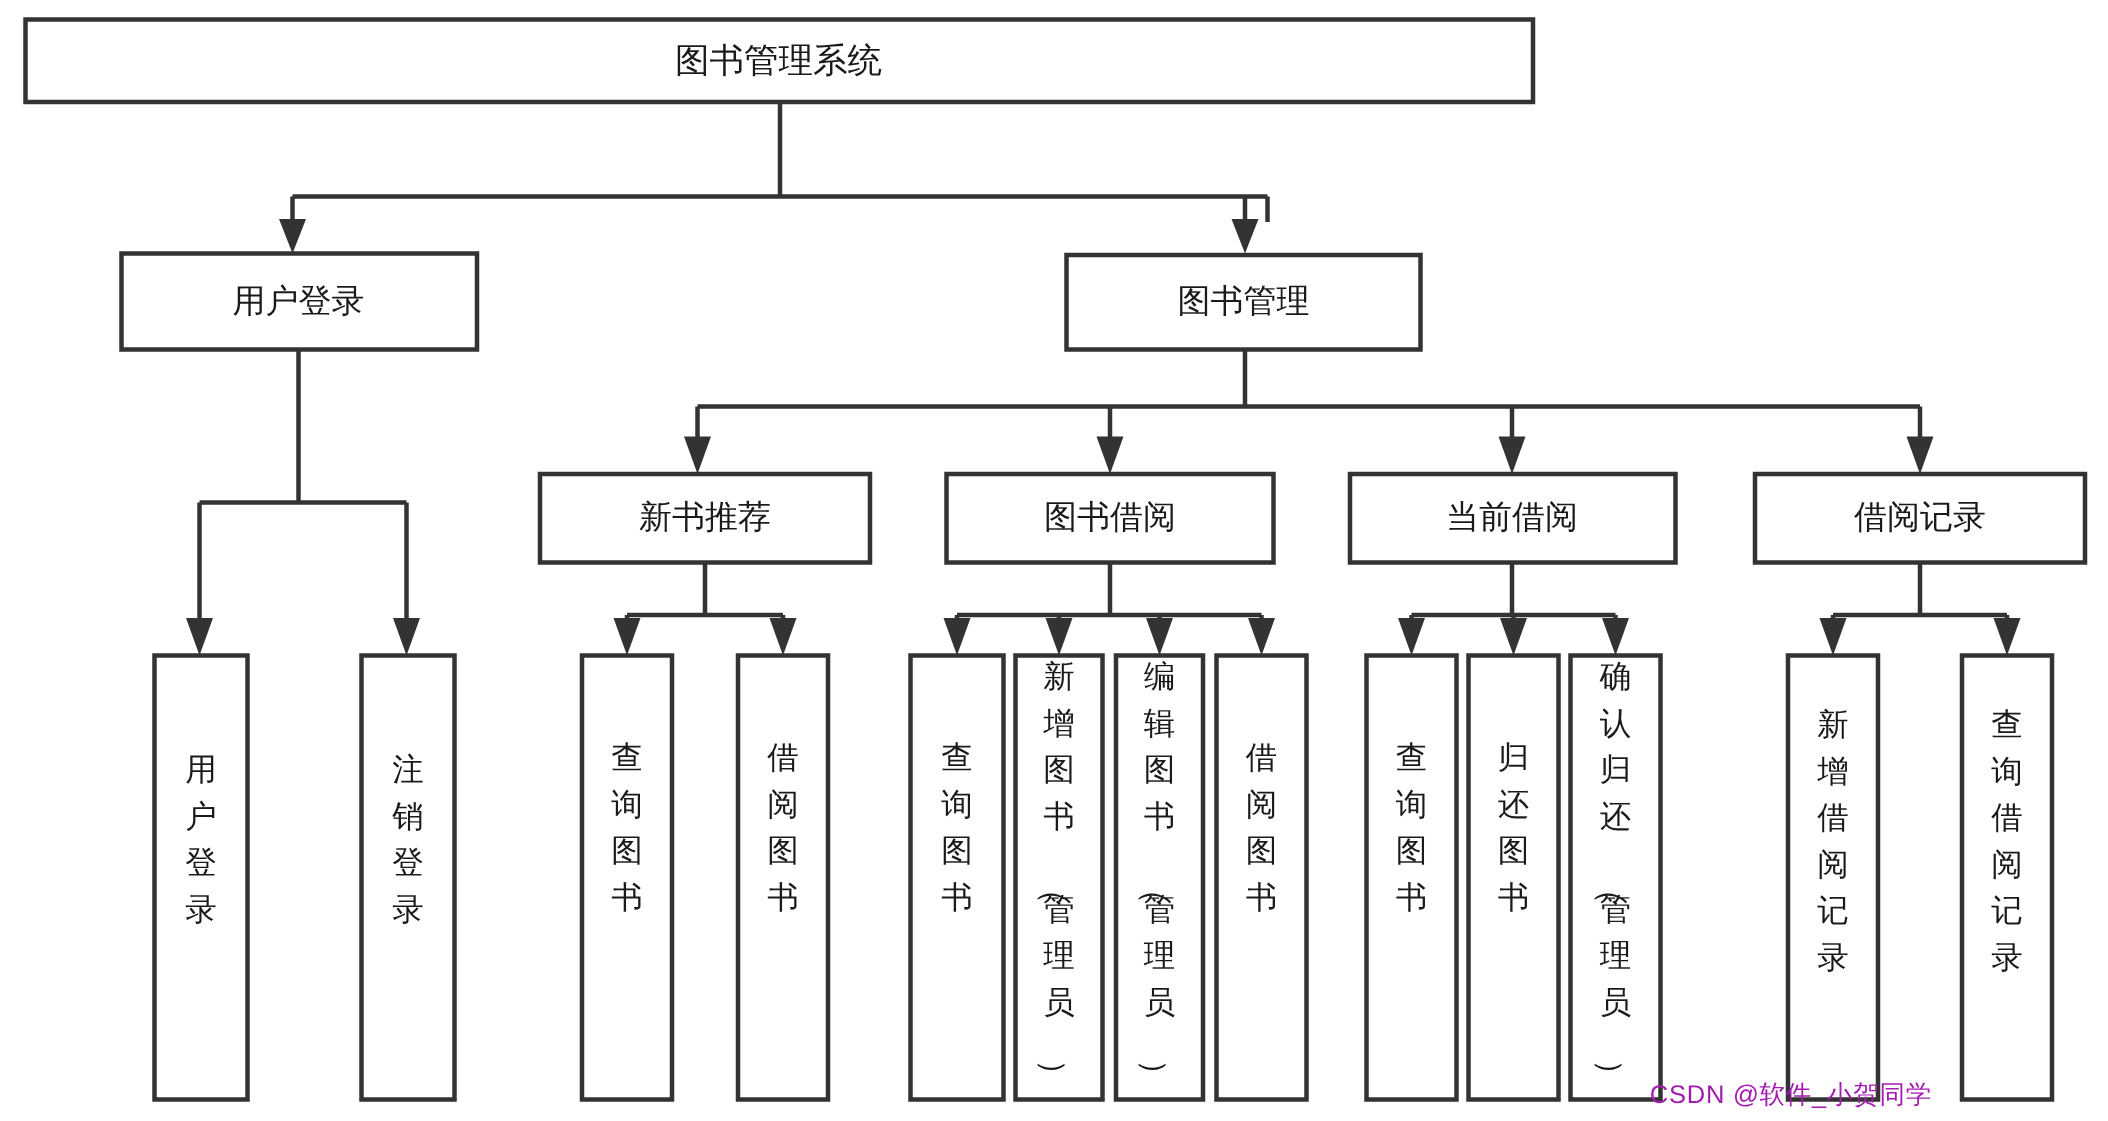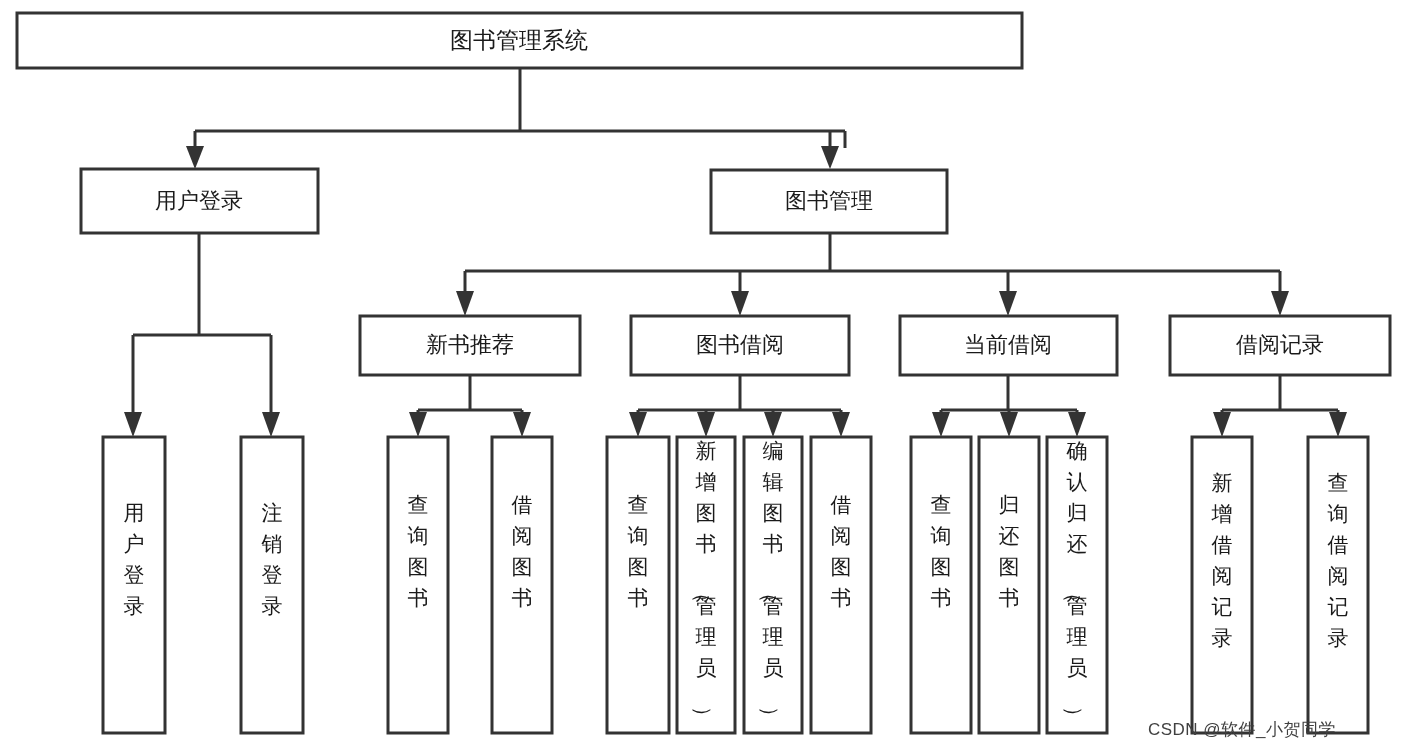--- a/index.html
+++ b/index.html
@@ -11,21 +11,20 @@
     width: 1405px;
     height: 747px;
     font-family: "Liberation Sans", "DejaVu Sans", sans-serif;
     overflow: hidden;
   }
   #diagram-root {
     position: relative;
     width: 1296px;
     height: 747px;
     background: #ffffff;
-    padding-left: 48px;
   }
   svg.flow {
     position: absolute;
     top: 0;
     left: 0;
     width: 1405px;
     height: 747px;
   }
   .node-box {
     fill: #ffffff;
@@ -55,21 +54,21 @@
   .vlabel {
     fill: #1a1a1a;
     font-family: "Liberation Sans", "DejaVu Sans", sans-serif;
     font-size: 21px;
     text-anchor: middle;
   }
   .watermark {
     position: absolute;
     right: 8px;
     bottom: 6px;
-    color: #404040;
+    color: #a21caf;
     font-size: 17px;
     font-family: "Liberation Sans", "DejaVu Sans", sans-serif;
     letter-spacing: 0.5px;
     white-space: nowrap;
     user-select: none;
   }
 </style>
 </head>
 <body>
 

